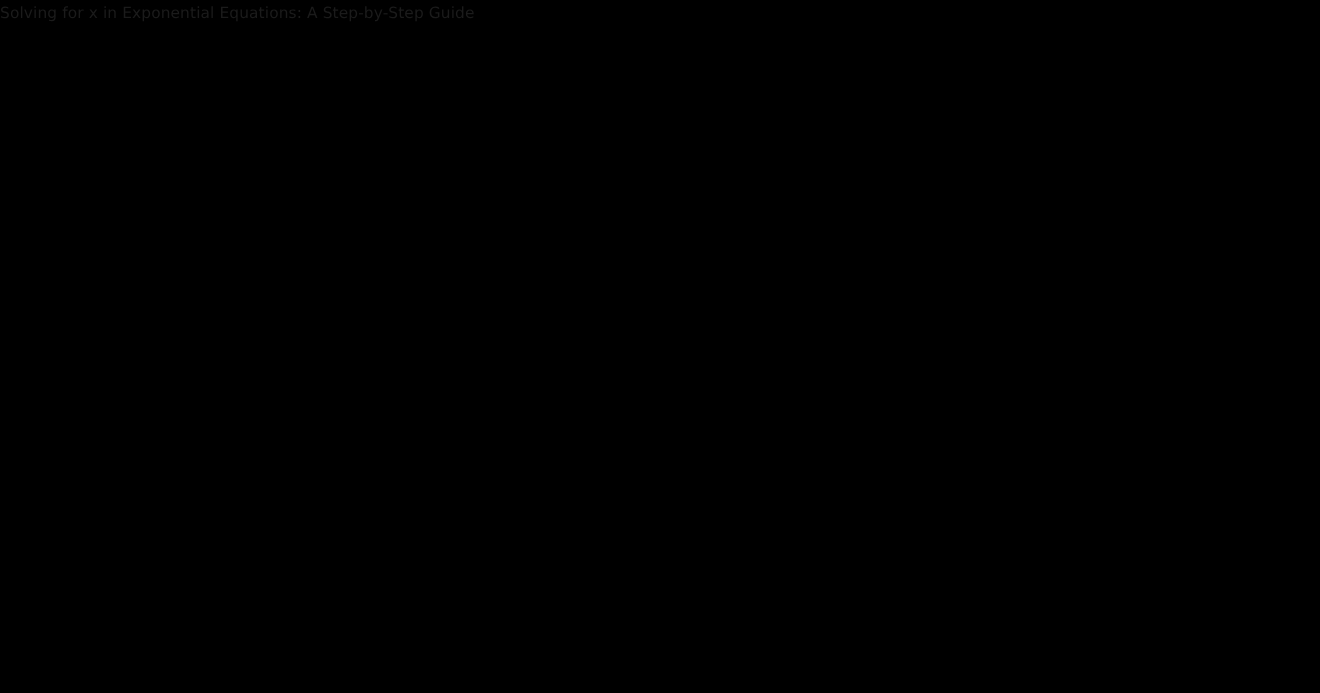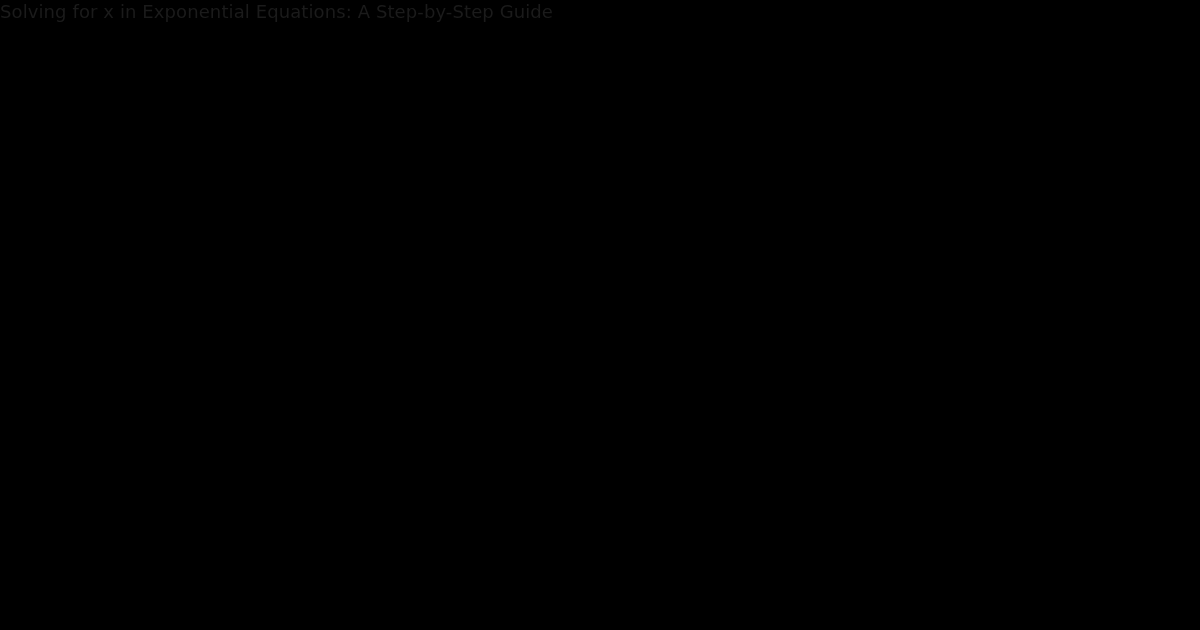--- a/index.html
+++ b/index.html
@@ -18,21 +18,21 @@
     width: 1200px;
     height: 630px;
     background: #000000;
   }
   .page-title {
     position: absolute;
     left: 0px;
     top: 0px;
     width: 1200px;
     font-family: "DejaVu Sans", sans-serif;
-    font-size: 18px;
+    font-size: 14px;
     font-weight: 400;
     line-height: 24px;
     color: #1b1b1b;
     white-space: nowrap;
     letter-spacing: 0.1px;
   }
   .content-area {
     position: absolute;
     left: 0;
     top: 24px;

